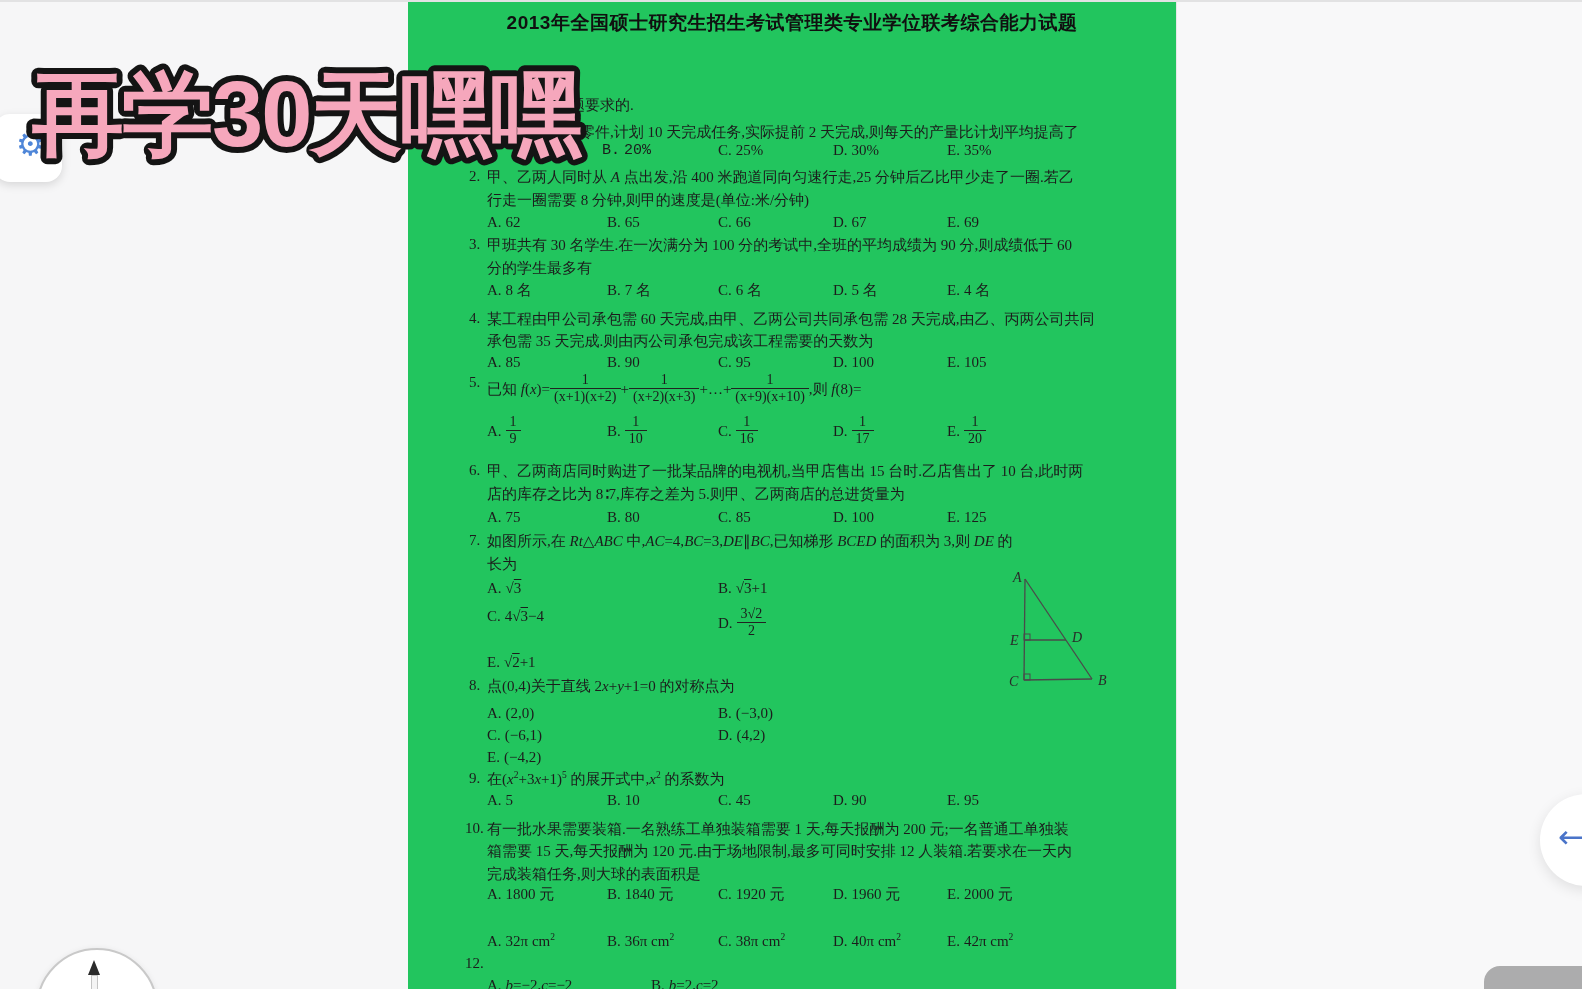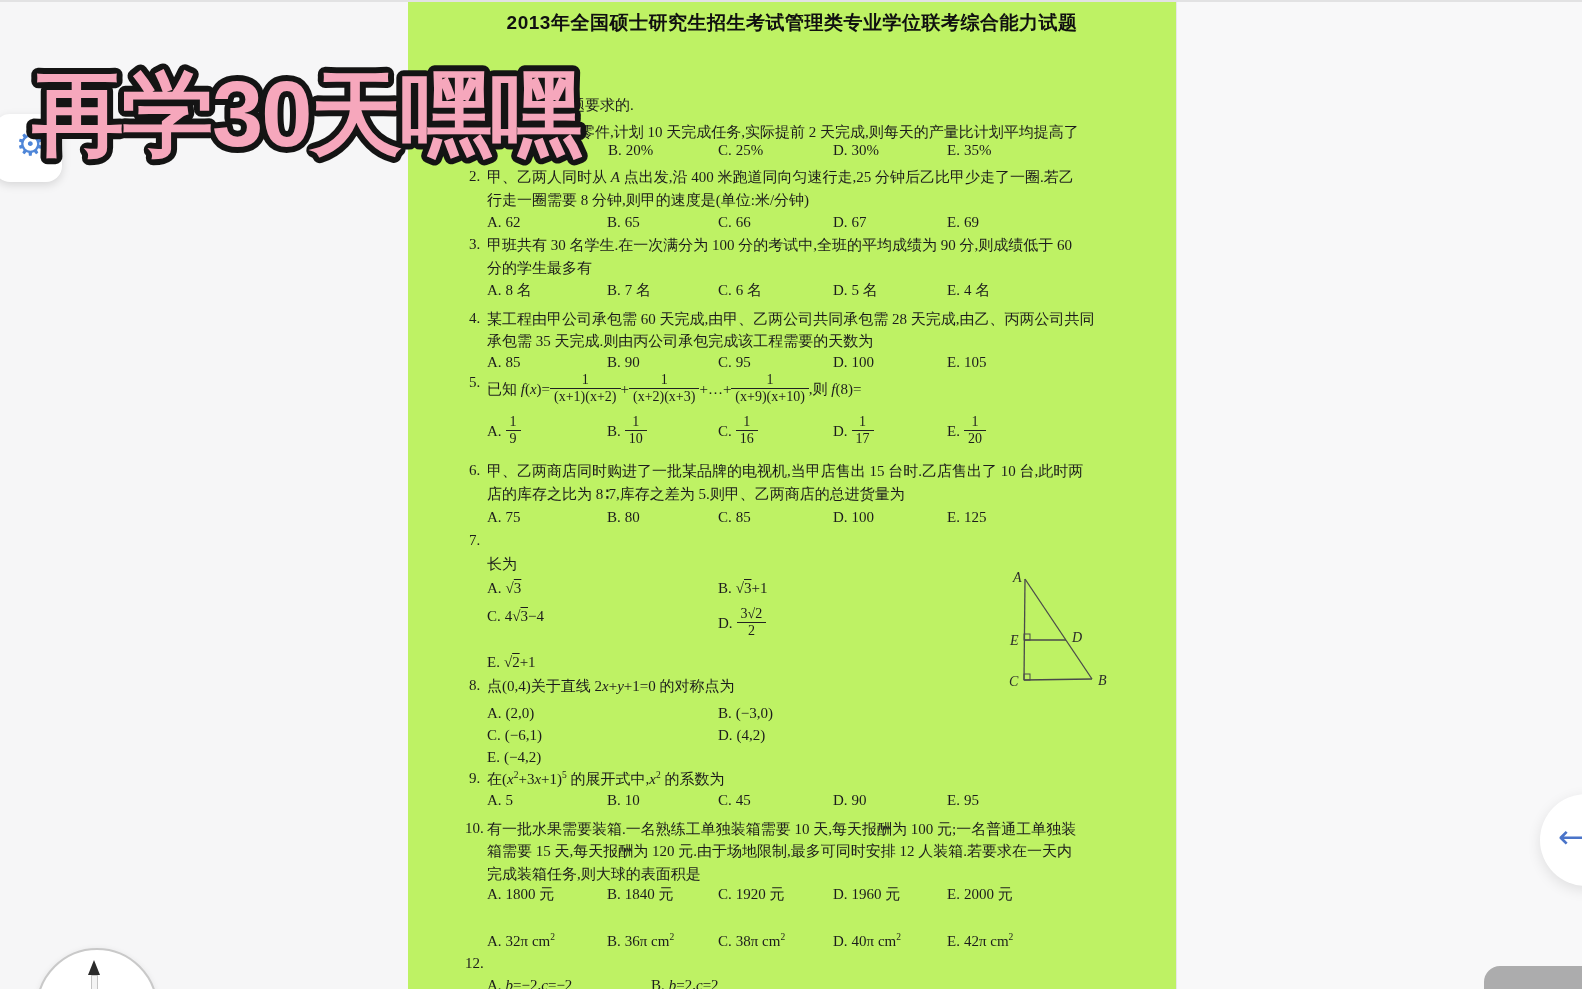--- a/index.html
+++ b/index.html
@@ -4,21 +4,21 @@
 <style>
   html,body{margin:0;padding:0;}
   body{
     width:1582px;height:989px;overflow:hidden;position:relative;
     background:#f6f6f7;
     font-family:"Liberation Serif",serif;
   }
   .top-edge{position:absolute;left:0;top:0;width:1582px;height:2px;background:#e2e2e3;}
   .page{
     position:absolute;left:408px;top:2px;width:768px;height:987px;
-    background:#bef264;color:#1c1c1c;
+    background:#22c55e;color:#1c1c1c;
   }
   .right-panel{
     position:absolute;left:1176px;top:2px;width:406px;height:987px;
     background:#f8f8f9;border-left:1px solid #e7e7e8;box-sizing:border-box;
   }
   .title{
     position:absolute;left:0;top:8px;width:768px;text-align:center;
     font-family:"Liberation Sans",sans-serif;font-weight:bold;
     font-size:19px;letter-spacing:.5px;color:#101010;white-space:nowrap;
   }
@@ -78,21 +78,21 @@
 
 <div class="page" id="doc">
   <div class="title">2013年全国硕士研究生招生考试管理类专业学位联考综合能力试题</div>
   <div class="row" style="top:94px">
     <span class="abs" style="left:117px">符合试题要求的.</span>
   </div>
 <div class="row" style="top: 121px;">
       <span class="abs" style="left: 142px;">一批零件,计划 10 天完成任务,实际提前 2 天完成,则每天的产量比计划平均提高了</span>
     </div>
     <div class="row" style="top: 140px;">
-      <span class="abs" style="left: 200px;"><span class="opt-label">B.</span>20%</span>
+      <span class="abs" style="left: 194px; font-family: Liberation Mono, monospace;"><span class="opt-label">B.</span>20%</span>
       <span class="abs" style="left: 310px;"><span class="opt-label">C.</span>25%</span>
       <span class="abs" style="left: 425px;"><span class="opt-label">D.</span>30%</span>
       <span class="abs" style="left: 539px;"><span class="opt-label">E.</span>35%</span>
     </div>
     <div class="row" style="top: 166px;">
       <span class="abs" style="left: 61px;">2.</span>
       <span class="abs" style="left: 79px;">甲、乙两人同时从 <i>A</i> 点出发,沿 400 米跑道同向匀速行走,25 分钟后乙比甲少走了一圈.若乙</span>
     </div>
     <div class="row" style="top: 189px;">
       <span class="abs" style="left: 79px;">行走一圈需要 8 分钟,则甲的速度是(单位:米/分钟)</span>
@@ -152,20 +152,21 @@
     </div>
     <div class="row" style="top: 507px;">
       <span class="abs" style="left: 79px;"><span class="opt-label">A.</span>75</span>
       <span class="abs" style="left: 199px;"><span class="opt-label">B.</span>80</span>
       <span class="abs" style="left: 310px;"><span class="opt-label">C.</span>85</span>
       <span class="abs" style="left: 425px;"><span class="opt-label">D.</span>100</span>
       <span class="abs" style="left: 539px;"><span class="opt-label">E.</span>125</span>
     </div>
     <div class="row" style="top: 530px;">
       <span class="abs" style="left: 61px;">7.</span>
+      <span class="abs" style="left: 79px;">如图所示,在 <i>Rt</i>△<i>ABC</i> 中,<i>AC</i>=4,<i>BC</i>=3,<i>DE</i>∥<i>BC</i>,已知梯形 <i>BCED</i> 的面积为 3,则 <i>DE</i> 的</span>
     </div>
     <div class="row" style="top: 553px;">
       <span class="abs" style="left: 79px;">长为</span>
     </div>
     <div class="row" style="top: 578px;">
       <span class="abs" style="left: 79px;"><span class="opt-label">A.</span><span class="sq">√<span class="ov">3</span></span></span>
       <span class="abs" style="left: 310px;"><span class="opt-label">B.</span><span class="sq">√<span class="ov">3</span></span>+1</span>
     </div>
     <div class="row" style="top: 606px; height: 44px;">
       <span class="abs" style="left: 79px;"><span class="opt-label">C.</span>4<span class="sq">√<span class="ov">3</span></span>−4</span>
@@ -195,21 +196,21 @@
     </div>
     <div class="row" style="top: 790px;">
       <span class="abs" style="left: 79px;"><span class="opt-label">A.</span>5</span>
       <span class="abs" style="left: 199px;"><span class="opt-label">B.</span>10</span>
       <span class="abs" style="left: 310px;"><span class="opt-label">C.</span>45</span>
       <span class="abs" style="left: 425px;"><span class="opt-label">D.</span>90</span>
       <span class="abs" style="left: 539px;"><span class="opt-label">E.</span>95</span>
     </div>
     <div class="row" style="top: 818px;">
       <span class="abs" style="left: 57px;">10.</span>
-      <span class="abs" style="left: 79px;">有一批水果需要装箱.一名熟练工单独装箱需要 10 天,每天报酬为 100 元;一名普通工单独装</span>
+      <span class="abs" style="left: 79px;">有一批水果需要装箱.一名熟练工单独装箱需要 1 天,每天报酬为 200 元;一名普通工单独装</span>
     </div>
     <div class="row" style="top: 840px;">
       <span class="abs" style="left: 79px;">箱需要 15 天,每天报酬为 120 元.由于场地限制,最多可同时安排 12 人装箱.若要求在一天内</span>
     </div>
     <div class="row" style="top: 863px;">
       <span class="abs" style="left: 79px;">完成装箱任务,则大球的表面积是</span>
     </div>
     <div class="row" style="top: 883px;">
       <span class="abs" style="left: 79px;"><span class="opt-label">A.</span>1800 元</span>
       <span class="abs" style="left: 199px;"><span class="opt-label">B.</span>1840 元</span>

